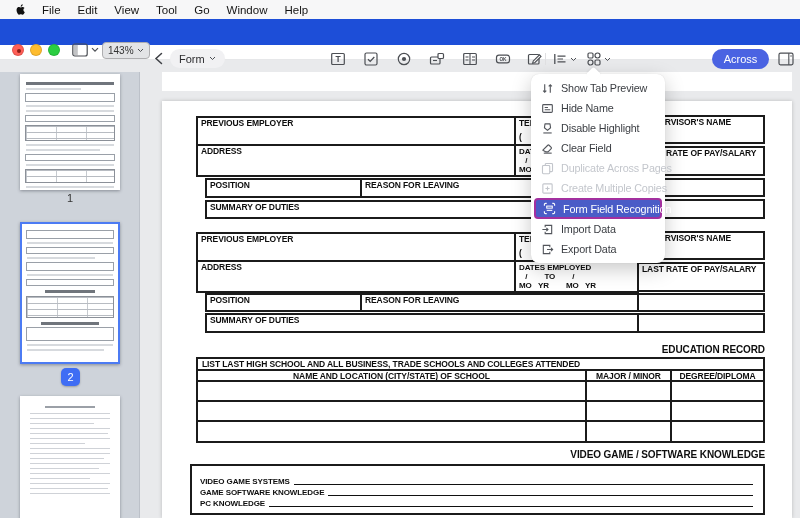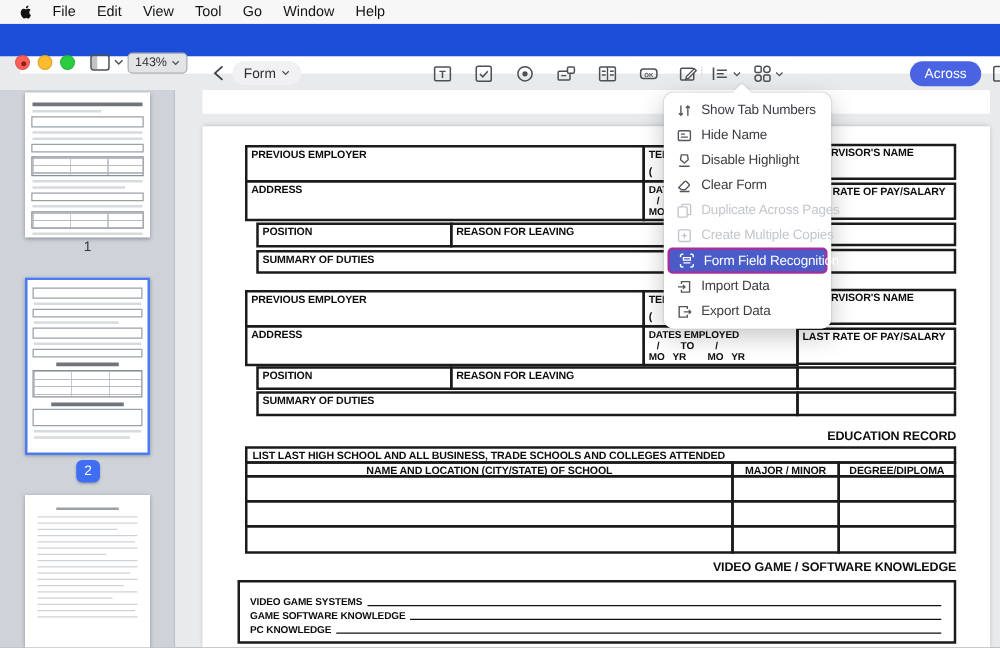--- a/index.html
+++ b/index.html
@@ -22,21 +22,21 @@
   .tab{width:121px;display:flex;align-items:center;justify-content:center;font-size:11px;color:#3b3b3d;position:relative;white-space:nowrap;overflow:hidden}
   .tab+.tab::before{content:"";position:absolute;left:0;top:6px;bottom:6px;width:1px;background:#d6d7d9}
   .tab.active{background:#fff;color:#222}
   .tab.active::before{display:none}
   .newtab{width:30px;display:flex;align-items:center;justify-content:center;font-size:15px;color:#4a4a4c;background:#eff0f1}
   .strip-rest{position:absolute;left:659px;top:19px;right:0;height:26px;background:#eff0f1}
   .brandlogo{position:absolute;left:673px;top:24px;width:16px;height:16px}
   .avatar{position:absolute;left:781px;top:22px;width:19px;height:19px}
 
   
-  .toolbar{position:absolute;top:45px;left:16px;right:0;height:15px;background:#fff;border-bottom:1px solid #e6e7e9;z-index:58}
+  .toolbar{position:absolute;top:45px;left:0;right:0;height:15px;background:#fff;border-bottom:1px solid #e6e7e9;z-index:58}
   .tb-abs{position:absolute}
   .formpill{position:absolute;left:170px;top:4px;height:19px;padding:0 9px;background:#f1f1f3;border-radius:10px;display:flex;align-items:center;gap:4px;font-size:11px;color:#2c2c2f}
   .icon16{width:16px;height:16px;display:block}
   .sep{position:absolute;left:545px;top:8px;width:1px;height:12px;background:#dfdfe1}
   .icon-group{position:absolute;top:6px;display:flex;align-items:center;gap:2px}
   .preview-btn{position:absolute;left:712px;top:4px;width:57px;height:20px;border-radius:10px;background:#4a63e2;color:#fff;font-size:11px;display:flex;align-items:center;justify-content:center}
 
   
   .sidebar{position:absolute;left:0;top:72px;width:140px;bottom:0;background:#ced3da;border-right:1px solid #bcc1c9;overflow:hidden;z-index:5}
   .thumb{position:absolute;left:20px;width:100px;background:#fff;box-shadow:0 1px 3px rgba(50,55,64,.45);padding:5px 4px;overflow:hidden}
@@ -362,42 +362,42 @@
     </div>
   </div>
 
   <div class="caret"></div>
   <div class="ctx">
     <div class="ctx-item">
       <svg width="13" height="13" viewBox="0 0 14 14">
           <path d="M4 2.5v8.5M2.3 9.3L4 11l1.7-1.7" fill="none" stroke="#53565c" stroke-width="1.2"></path>
           <path d="M10 11.5V3M8.3 4.7L10 3l1.7 1.7" fill="none" stroke="#53565c" stroke-width="1.2"></path>
         </svg>
-      <span>Show Tab Numbers</span>
+      <span>Show Tab Preview</span>
     </div>
     <div class="ctx-item">
       <svg width="13" height="13" viewBox="0 0 14 14">
           <rect x="1.8" y="2.8" width="10.4" height="8.4" rx="1" fill="none" stroke="#53565c" stroke-width="1.2"></rect>
           <path d="M4 5.8h3.5M4 8.3h6" stroke="#53565c" stroke-width="1.1"></path>
         </svg>
       <span>Hide Name</span>
     </div>
     <div class="ctx-item">
       <svg width="13" height="13" viewBox="0 0 14 14">
           <path d="M4.3 2h5.4l.6 4.2L7 9 3.7 6.2z" fill="none" stroke="#53565c" stroke-width="1.2" stroke-linejoin="round"></path>
           <path d="M2.5 11.8h9" stroke="#53565c" stroke-width="1.2"></path>
         </svg>
       <span>Disable Highlight</span>
     </div>
     <div class="ctx-item">
       <svg width="13" height="13" viewBox="0 0 14 14">
           <path d="M2 8.8l5.3-5.3a1 1 0 0 1 1.4 0l2.3 2.3a1 1 0 0 1 0 1.4L7.6 10.6H5L2 8.8z" fill="none" stroke="#53565c" stroke-width="1.2" stroke-linejoin="round"></path>
           <path d="M3 12h8.5" stroke="#53565c" stroke-width="1.2"></path>
         </svg>
-      <span>Clear Form</span>
+      <span>Clear Field</span>
     </div>
     <div class="ctx-item disabled">
       <svg width="13" height="13" viewBox="0 0 14 14">
           <rect x="4.6" y="1.6" width="7.8" height="8.8" rx="1" fill="none" stroke="#c3c6cc" stroke-width="1.2"></rect>
           <rect x="1.6" y="3.8" width="7.8" height="8.8" rx="1" fill="#fff" stroke="#c3c6cc" stroke-width="1.2"></rect>
         </svg>
       <span>Duplicate Across Pages</span>
     </div>
     <div class="ctx-item disabled">
       <svg width="13" height="13" viewBox="0 0 14 14">

